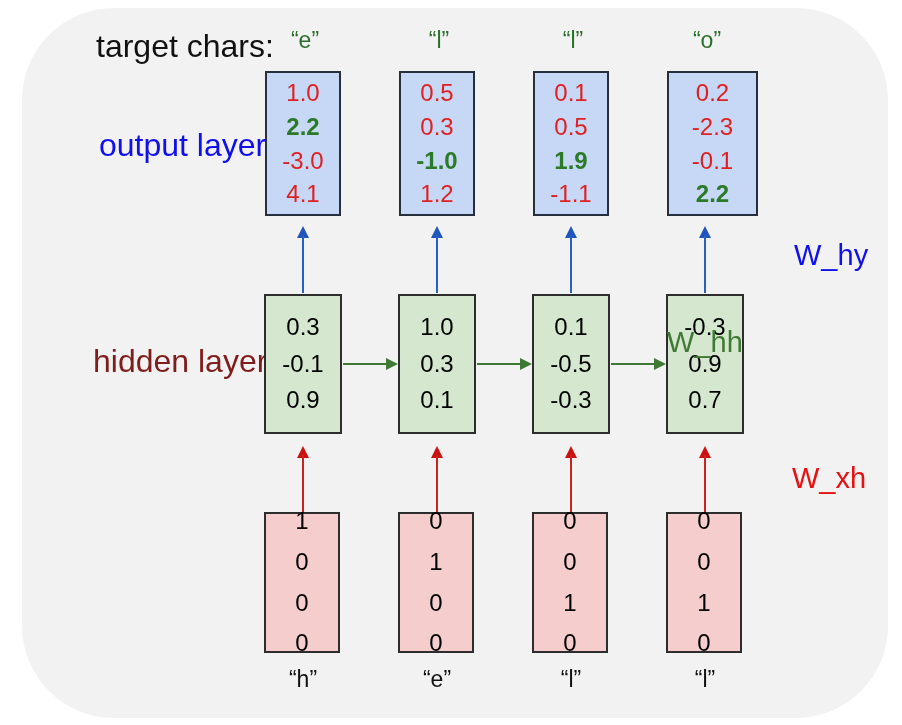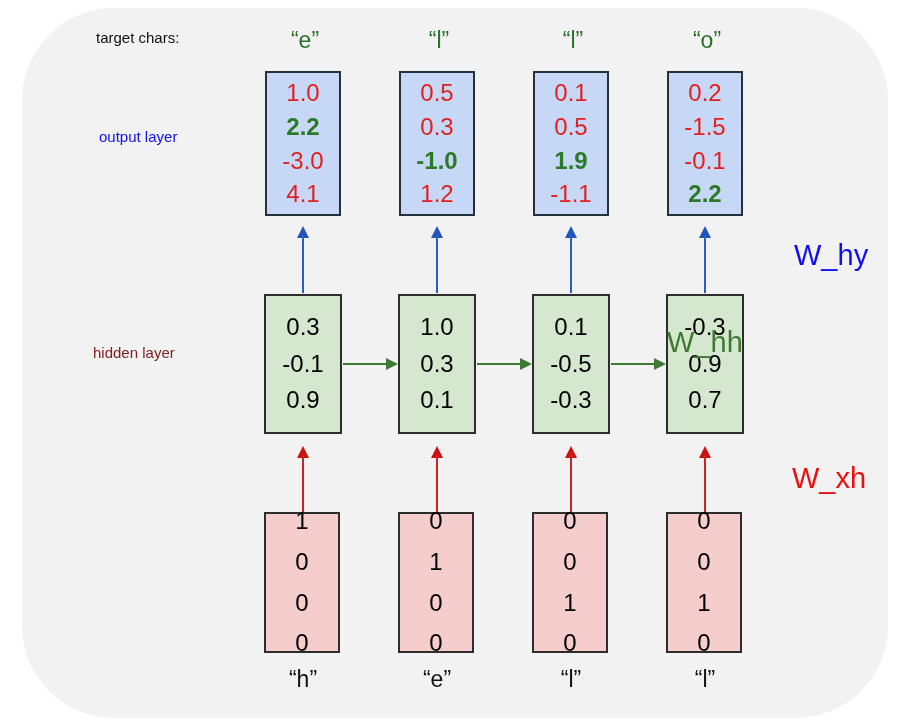--- a/index.html
+++ b/index.html
@@ -24,21 +24,21 @@
     left: 22px;
     top: 8px;
     width: 866px;
     height: 710px;
     background: #f2f2f2;
     border-radius: 92px;
   }
 
   .row-label {
     position: absolute;
-    font-size: 15px;
+    font-size: 32px;
     white-space: nowrap;
     text-align: right;
     line-height: 1;
   }
 
   
   .box {
     position: absolute;
     box-sizing: border-box;
     border: 2px solid #404040;
@@ -166,23 +166,23 @@
     <div class="val pos">1.2</div>
   </div>
 
   <div class="box output" style="left:533px; top:71px; width:76px; height:145px;">
     <div class="val pos">0.1</div>
     <div class="val pos">0.5</div>
     <div class="val hilite">1.9</div>
     <div class="val pos">-1.1</div>
   </div>
 
-  <div class="box output" style="left:667px; top:71px; width:76px; height:145px;">
+  <div class="box output" style="left:667px; top:71px; width:91px; height:145px;">
     <div class="val pos">0.2</div>
-    <div class="val pos">-1.5</div>
+    <div class="val pos">-2.3</div>
     <div class="val pos">-0.1</div>
     <div class="val hilite">2.2</div>
   </div>
 
   <div class="arrow-v blue" style="left:302px; top:226px; height:67px;">
       <div class="head"></div>
       <div class="shaft"></div>
     </div>
   <div class="arrow-v blue" style="left:436px; top:226px; height:67px;">
       <div class="head"></div>

